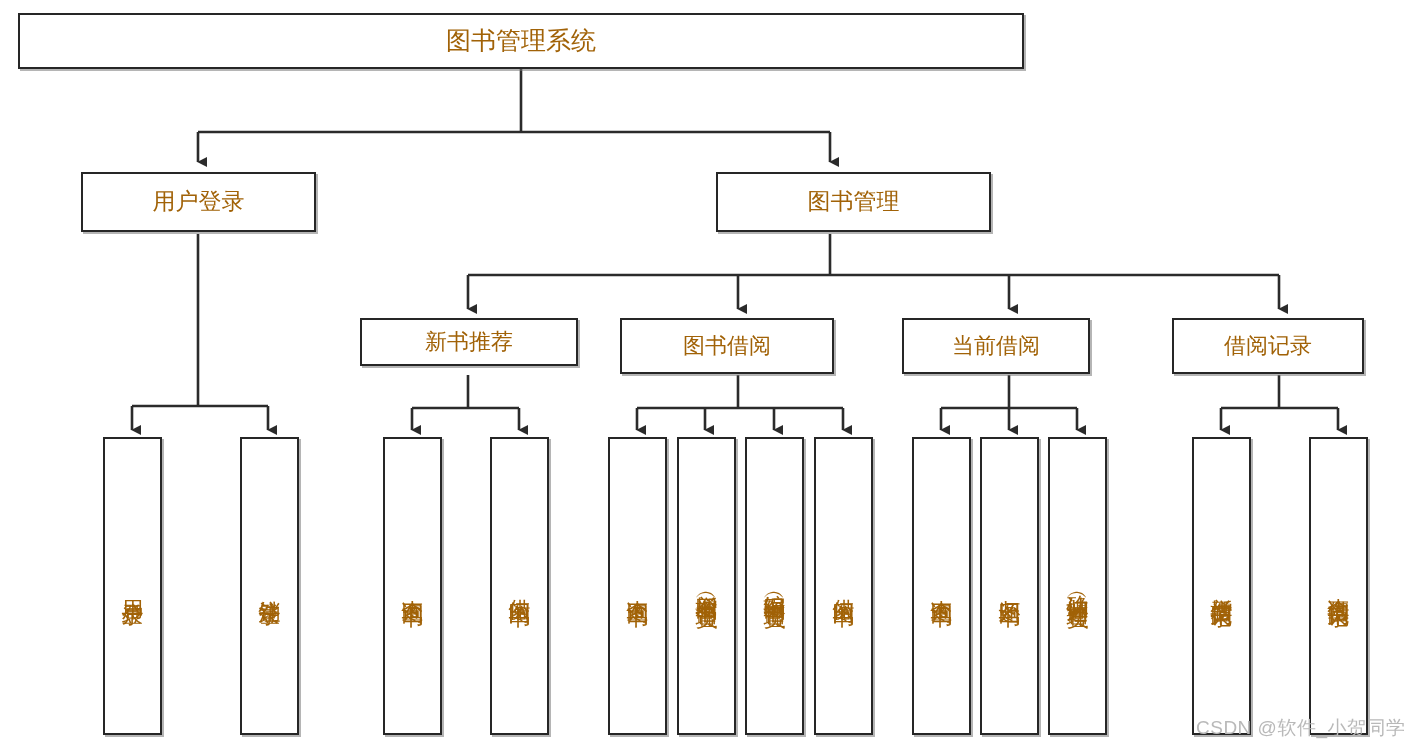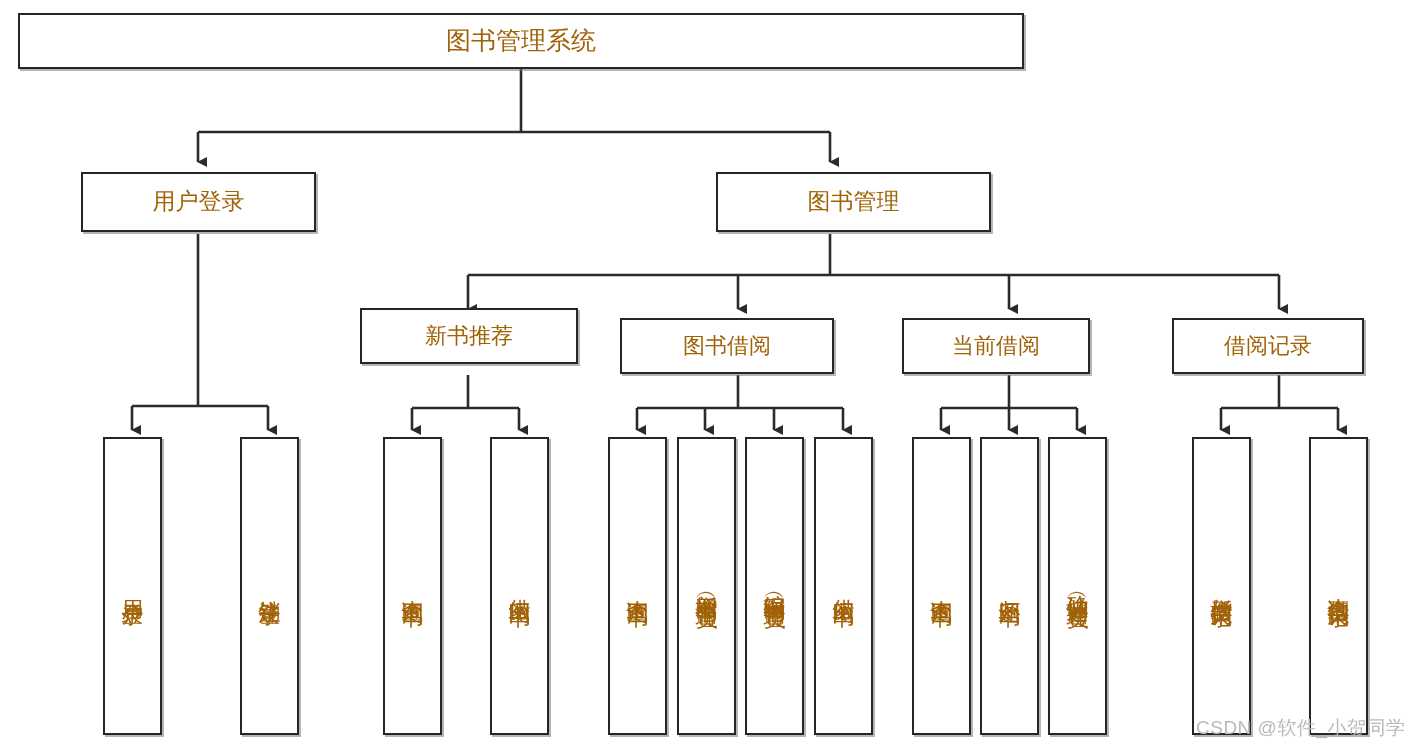--- a/index.html
+++ b/index.html
@@ -136,21 +136,21 @@
     <span class="node-label">图书管理系统</span>
   </div>
 
   <div class="node-box level-1" style="left:81px; top:172px; width:235px; height:60px;">
     <span class="node-label">用户登录</span>
   </div>
   <div class="node-box level-1" style="left:716px; top:172px; width:275px; height:60px;">
     <span class="node-label">图书管理</span>
   </div>
 
-  <div class="node-box level-2" style="left:360px; top:308px; width:218px; height:56px;">
+  <div class="node-box level-2" style="left:360px; top:318px; width:218px; height:48px;">
     <span class="node-label">新书推荐</span>
   </div>
   <div class="node-box level-2" style="left:620px; top:318px; width:214px; height:56px;">
     <span class="node-label">图书借阅</span>
   </div>
   <div class="node-box level-2" style="left:902px; top:318px; width:188px; height:56px;">
     <span class="node-label">当前借阅</span>
   </div>
   <div class="node-box level-2" style="left:1172px; top:318px; width:192px; height:56px;">
     <span class="node-label">借阅记录</span>

